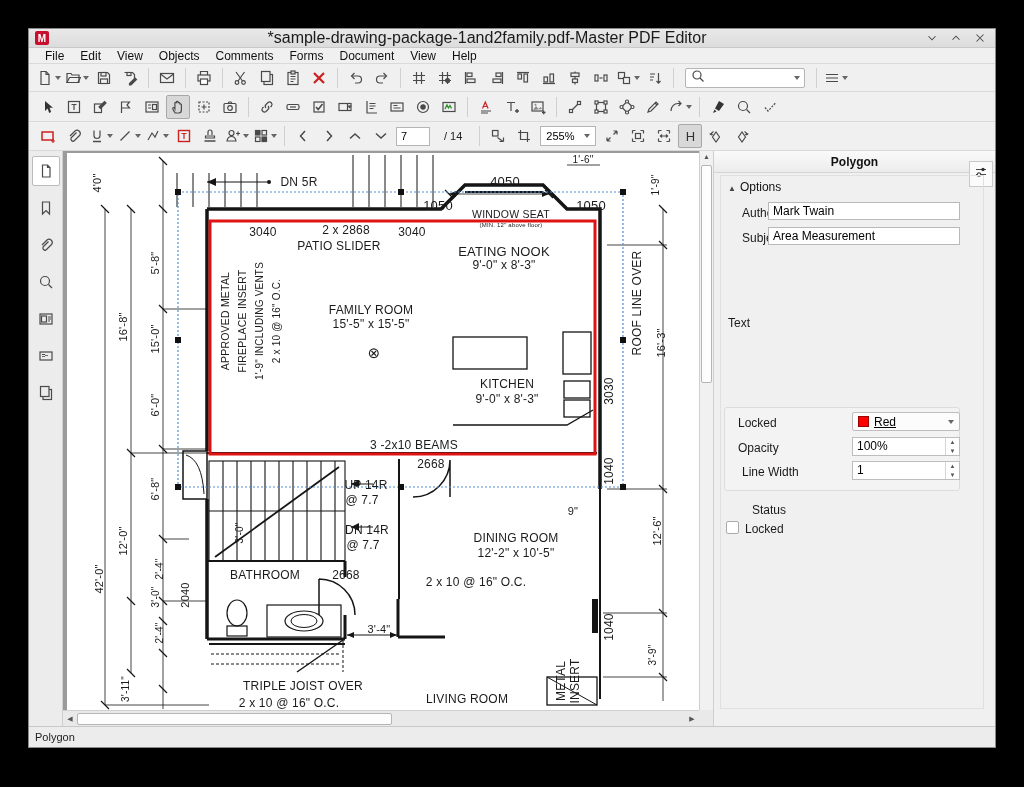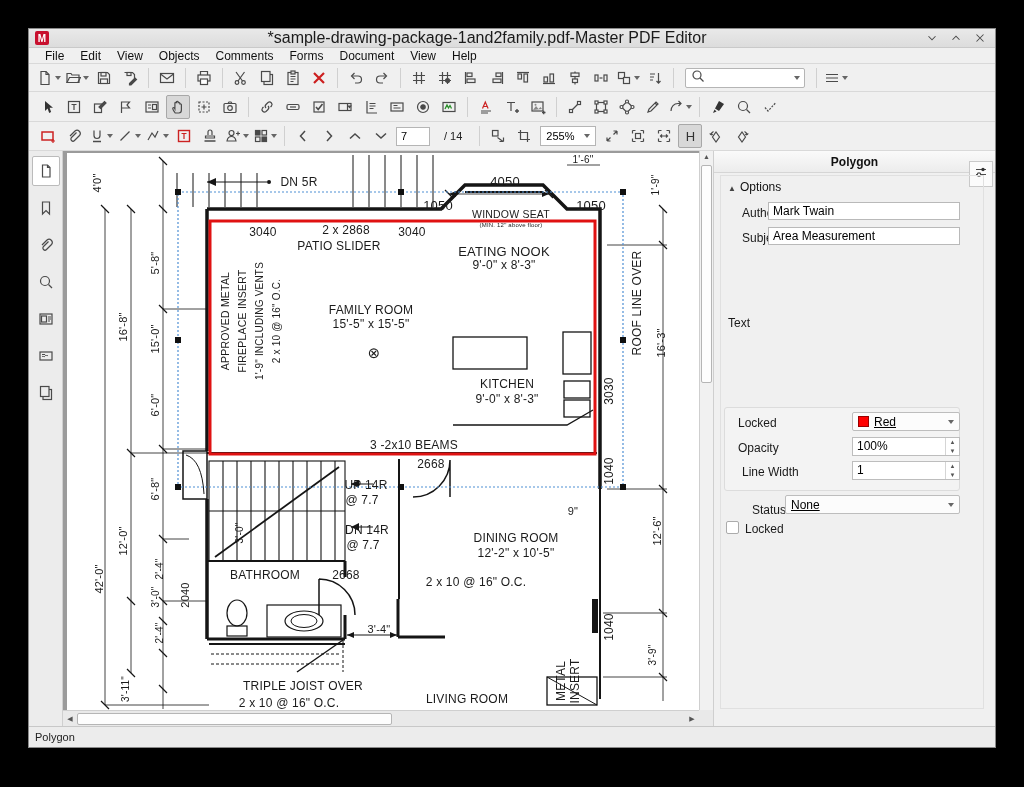--- a/index.html
+++ b/index.html
@@ -808,24 +808,20 @@
       </div>
       <span class="plabel" style="left:28px;top:314px">Line Width</span>
       <div class="spin" style="left:138px;top:310px;width:108px;height:19px">
         <span class="val">1</span>
         <span class="btns">
             <span>▲</span>
             <span>▼</span>
           </span>
       </div>
       <span class="plabel" style="left:38px;top:352px">Status</span>
-      <div class="combo" style="left:71px;top:344px;width:175px;height:19px">
-        <span class="lbl">None</span>
-        <span class="ddarrow"></span>
-      </div>
       <span class="chk" style="left:12px;top:370px"></span>
       <span class="plabel" style="left:31px;top:371px">Locked</span>
     </div>
   </div>
 
   <div class="statusbar">
     <span>Polygon</span>
   </div>
 </div>
 

